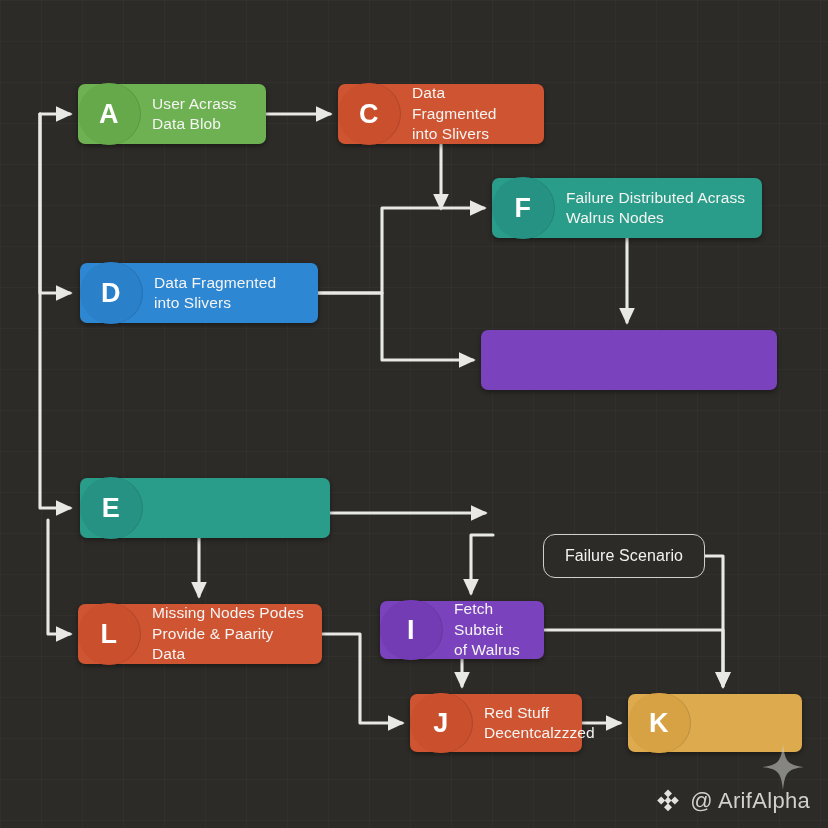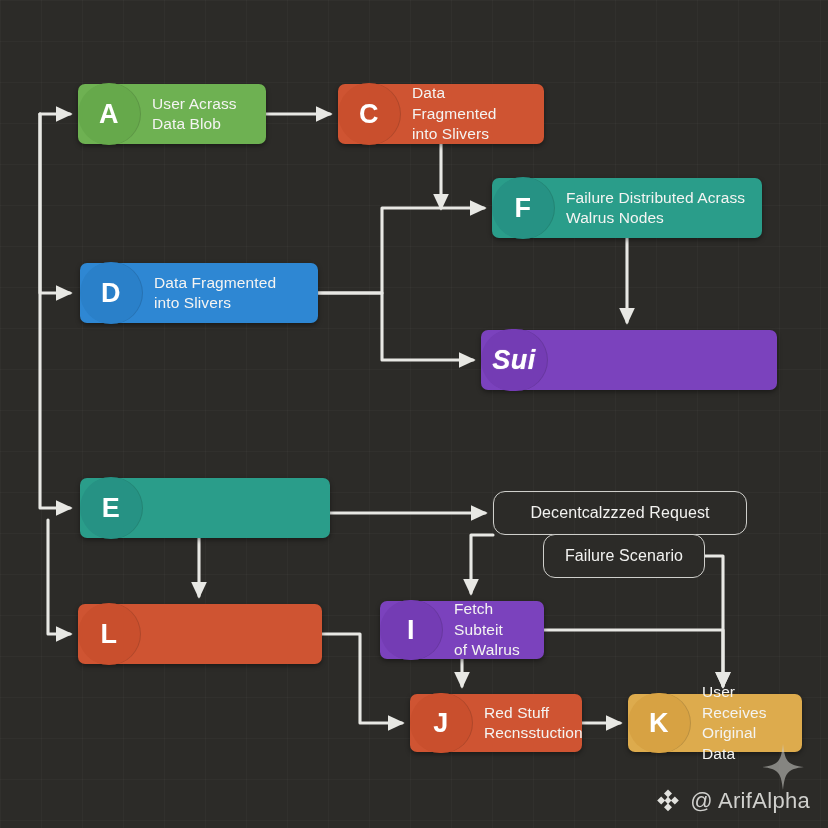--- a/index.html
+++ b/index.html
@@ -169,52 +169,48 @@
 Walrus Nodes</div>
   </div>
 
   <div class="node" style="left:80px;top:263px;width:238px;height:60px;background:#2e87d3;">
     <div class="badge" style="background:#2a80c9;">D</div>
     <div class="label">Data Fragmented
 into Slivers</div>
   </div>
 
   <div class="node" style="left:481px;top:330px;width:296px;height:60px;background:#7b42bd;">
-    <div class="badge wide sui-badge" style="background:#743cb4;">Sui</div>
   </div>
 
   <div class="node" style="left:80px;top:478px;width:250px;height:60px;background:#2a9d8a;">
     <div class="badge" style="background:#269284;">E</div>
   </div>
 
   <div class="node" style="left:78px;top:604px;width:244px;height:60px;background:#cf5432;">
     <div class="badge" style="background:#c94f2d;">L</div>
+    <div class="label">Missing Nodes Podes
+Provide &amp; Paarity Data</div>
   </div>
 
   <div class="node" style="left:380px;top:601px;width:164px;height:58px;background:#7b42bd;">
     <div class="badge" style="background:#743cb4;">I</div>
     <div class="label">Fetch Subteit
 of Walrus</div>
   </div>
 
   <div class="node" style="left:410px;top:694px;width:172px;height:58px;background:#cf5432;">
     <div class="badge" style="background:#c94f2d;">J</div>
     <div class="label">Red Stuff
-Recnsstuction</div>
+Decentcalzzzed</div>
   </div>
 
   <div class="node" style="left:628px;top:694px;width:174px;height:58px;background:#ddab4d;">
     <div class="badge" style="background:#d7a243;">K</div>
-    <div class="label">User Receives
-Original Data</div>
-  </div>
-
-  <div class="node plain" style="left:493px;top:491px;width:254px;height:44px;">
-    <div class="label">Decentcalzzzed Request</div>
-  </div>
+  </div>
+
 
   <div class="node plain" style="left:543px;top:534px;width:162px;height:44px;background:#2c2b28;">
     <div class="label">Failure Scenario</div>
   </div>
 
   <svg id="sparkle" viewBox="0 0 42 46" xmlns="http://www.w3.org/2000/svg">
     <path d="M21 0 C23 17 25 21 42 23 C25 25 23 29 21 46 C19 29 17 25 0 23 C17 21 19 17 21 0 z" fill="#cfcfcb"></path>
   </svg>
 
   <div id="watermark">

